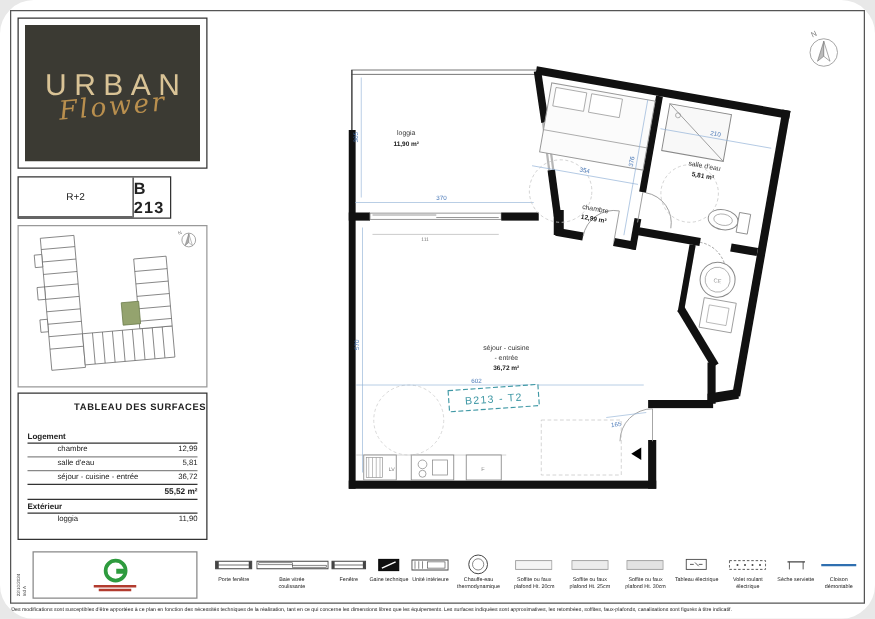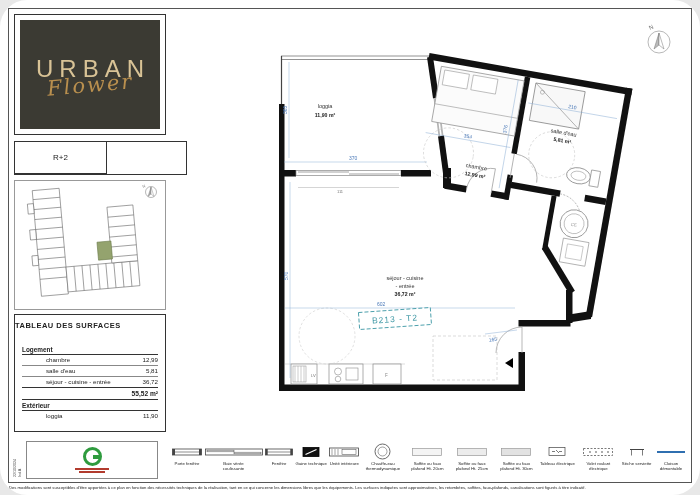--- a/index.html
+++ b/index.html
@@ -8,30 +8,30 @@
     font-family:"Liberation Sans",sans-serif;color:#222;overflow:hidden;border-radius:27px;
   }
   .frame{position:absolute;left:8px;top:8px;width:682px;height:473px;border:1px solid #555;}
 
   
   .logo-box{position:absolute;left:14px;top:14px;width:152px;height:121px;border:1px solid #333;background:#fff;padding:5px;box-sizing:border-box;}
   .logo-inner{width:100%;height:100%;background:#3b3a33;display:flex;flex-direction:column;align-items:center;justify-content:center;}
   .brand1{font-size:24px;font-weight:300;letter-spacing:6px;color:#d9c396;margin-left:6px;margin-top:2px;}
   .brand2{font-family:"DejaVu Serif",serif;font-style:italic;font-size:21px;color:#b98f4e;margin-top:-10px;transform:rotate(-5deg);letter-spacing:2px;}
 
-  .unit-box{position:absolute;left:14px;top:141px;width:173px;height:34px;border:1px solid #333;display:grid;grid-template-columns:92px 1fr;box-sizing:border-box;background:#fff;}
+  .unit-box{position:absolute;left:14px;top:141px;width:123px;height:34px;border:1px solid #333;display:grid;grid-template-columns:92px 1fr;box-sizing:border-box;background:#fff;}
   .unit-left{border-right:1px solid #333;display:flex;flex-direction:column;}
   .unit-floor,.unit-type{flex:1;display:flex;align-items:center;justify-content:center;font-size:8px;}
   .unit-floor{border-bottom:1px solid #333;}
   .unit-num{display:flex;align-items:center;justify-content:center;font-size:13px;font-weight:bold;letter-spacing:1px;}
 
   .siteplan-box{position:absolute;left:14px;top:180px;width:152px;height:130px;border:1px solid #999;background:#fff;box-sizing:border-box;}
 
   .surfaces-box{position:absolute;left:14px;top:314px;width:152px;height:118px;border:1px solid #333;background:#fff;box-sizing:border-box;}
-  .st-title{text-align:left;font-size:7.5px;font-weight:bold;letter-spacing:.5px;margin-top:6px;}
+  .st-title{text-align:right;font-size:7.5px;font-weight:bold;letter-spacing:.5px;margin-top:6px;}
   .st-body{margin:16px 7px 0 7px;font-size:6.2px;}
   .st-section{font-weight:bold;font-size:6.4px;border-bottom:.5px solid #333;padding-bottom:1px;}
   .st-row{display:flex;justify-content:space-between;border-bottom:.5px solid #888;line-height:1.6;}
   .st-row .n{padding-left:24px;}
   .st-row.last{border-bottom:.5px solid #333;}
   .st-total{text-align:right;font-weight:bold;font-size:6.6px;line-height:1.7;border-bottom:.5px solid #333;}
   .st-ext{margin-top:2px;}
   .st-row.noline{border-bottom:none;}
 
   .stamp-date{position:absolute;left:13px;top:477px;transform:rotate(-90deg);transform-origin:0 0;font-size:3.6px;color:#444;width:40px;line-height:1.5;}
@@ -70,20 +70,21 @@
     <div class="logo-inner">
       <div class="brand1">URBAN</div>
       <div class="brand2">Flower</div>
     </div>
   </div>
 
   <div class="unit-box">
     <div class="unit-left">
       <div class="unit-floor">R+2</div>
     </div>
+    <div class="unit-num">B 213</div>
   </div>
 
   <div class="siteplan-box">
     <svg width="150" height="128" viewBox="0 0 150 128">
       <g transform="rotate(-5 73 62)" stroke="#666" fill="#fff" stroke-width=".6">
         <rect x="22" y="5" width="27" height="106"></rect>
         <rect x="16" y="18" width="6" height="10"></rect>
           <rect x="16" y="44" width="6" height="10"></rect>
           <rect x="16" y="70" width="6" height="10"></rect>
         <line x1="22" y1="14" x2="49" y2="14"></line>

